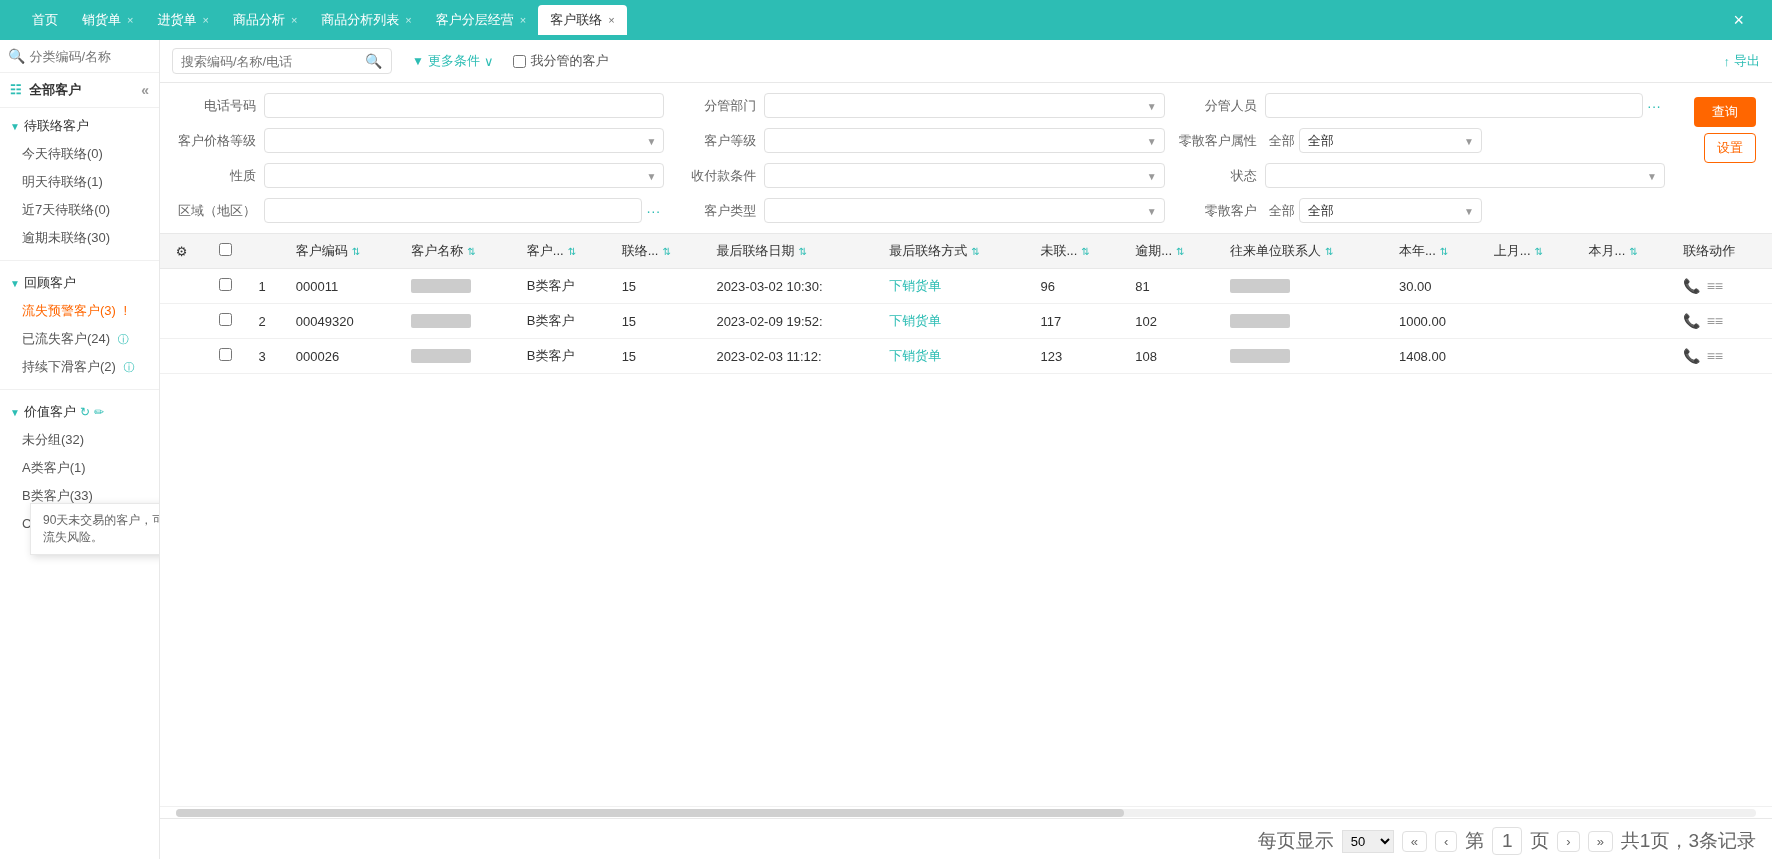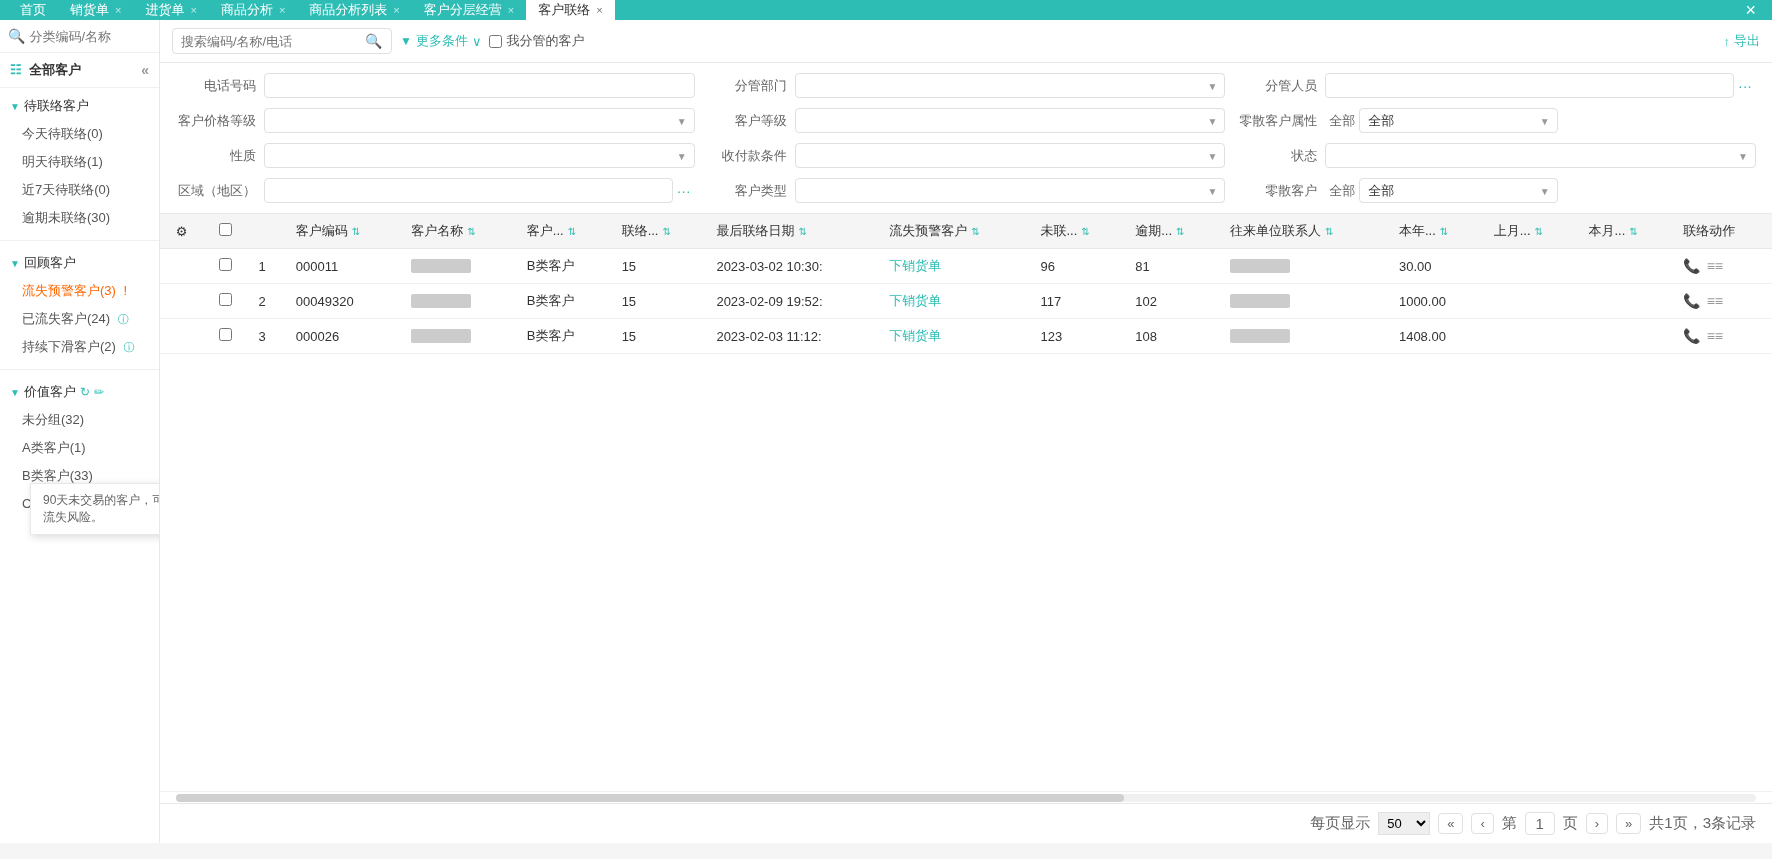--- a/index.html
+++ b/index.html
@@ -2,21 +2,21 @@
 <html><head>
   <meta charset="utf-8">
   <style>
     * { box-sizing: border-box; margin: 0; padding: 0; font-family: 'Microsoft YaHei', Arial, sans-serif; font-size: 13px; }
     body { background: #f5f5f5; overflow: hidden; }
 
     
     .tab-bar {
       display: flex; align-items: center;
       background: #2dbdb4;
-      height: 20px; padding: 0 8px; text-align: right;
+      height: 40px; padding: 0 20px; text-align: right;
     }
     .tab-item {
       display: flex; align-items: center;
       padding: 6px 12px; color: #fff;
       cursor: pointer; border-radius: 4px 4px 0 0;
       font-size: 13px; white-space: nowrap;
     }
     .tab-item.active { background: #fff; color: #333; }
     .tab-item .close-tab { margin-left: 6px; font-size: 11px; opacity: 0.7; }
     .window-close {
@@ -81,21 +81,21 @@
     
     .content-area {
       flex: 1; display: flex; flex-direction: column;
       overflow: hidden; background: #f5f5f5;
     }
 
     
     .filter-bar {
       display: flex; align-items: center;
       padding: 8px 12px; background: #fff;
-      border-bottom: 1px solid #e8e8e8; gap: 8px;
+      border-bottom: 1px solid #e8e8e8; gap: 20px;
     }
     .filter-search-wrap {
       display: flex; align-items: center;
       border: 1px solid #e0e0e0; border-radius: 4px;
       padding: 4px 8px; background: #fff; width: 220px;
     }
     .filter-search-wrap input {
       border: none; outline: none; font-size: 13px; color: #666; width: 100%;
     }
     .filter-search-icon { color: #ff6600; cursor: pointer; font-size: 14px; }
@@ -197,21 +197,21 @@
     .action-icon { color: #999; cursor: pointer; font-size: 14px; }
     .sort-icon { color: #2dbdb4; font-size: 10px; margin-left: 2px; }
     th .th-inner { display: flex; align-items: center; gap: 2px; }
 
     
     .pagination-bar {
       display: flex; align-items: center; justify-content: flex-end;
       padding: 8px 16px; background: #fff;
       border-top: 1px solid #e8e8e8; gap: 8px;
     }
-    .pagination-bar span { color: #666; font-size: 15px; }
+    .pagination-bar span { color: #666; font-size: 19px; }
     .page-size-select {
       border: 1px solid #e0e0e0; border-radius: 0; padding: 2px 4px;
       font-size: 13px; outline: none;
     }
     .page-nav-btn {
       background: #fff; border: 1px solid #e0e0e0; border-radius: 4px;
       padding: 2px 8px; cursor: pointer; color: #666; font-size: 13px;
     }
     .page-current {
       border: 1px solid #e0e0e0; border-radius: 4px; padding: 2px 8px;
@@ -443,20 +443,24 @@
               <span class="filter-label">零散客户</span>
               <span class="filter-inline-label">全部</span>
               <div class="filter-select-wrap" style="flex:0.5;">
                 <select><option>全部</option></select>
                 <span class="sel-arrow">▼</span>
               </div>
             </div>
           </div>
         </div>
 
+        <div style="display:flex; flex-direction:column; align-items:flex-end; justify-content:flex-start; padding-top:4px; min-width:80px;">
+          <button class="btn-query">查询</button>
+          <button class="btn-setting" style="margin-top:6px;">设置</button>
+        </div>
       </div>
     </div>
 
     <div class="table-area">
       <table>
         <thead>
           <tr>
             <th class="center">
               <span>⚙</span>
             </th>
@@ -489,21 +493,21 @@
               </div>
             </th>
             <th>
               <div class="th-inner">
                 <span>最后联络日期</span>
                 <span class="sort-icon">⇅</span>
               </div>
             </th>
             <th>
               <div class="th-inner">
-                <span>流失预警客户</span>
+                <span>最后联络方式</span>
                 <span class="sort-icon">⇅</span>
               </div>
             </th>
             <th>
               <div class="th-inner">
                 <span>未联...</span>
                 <span class="sort-icon">⇅</span>
               </div>
             </th>
             <th>

